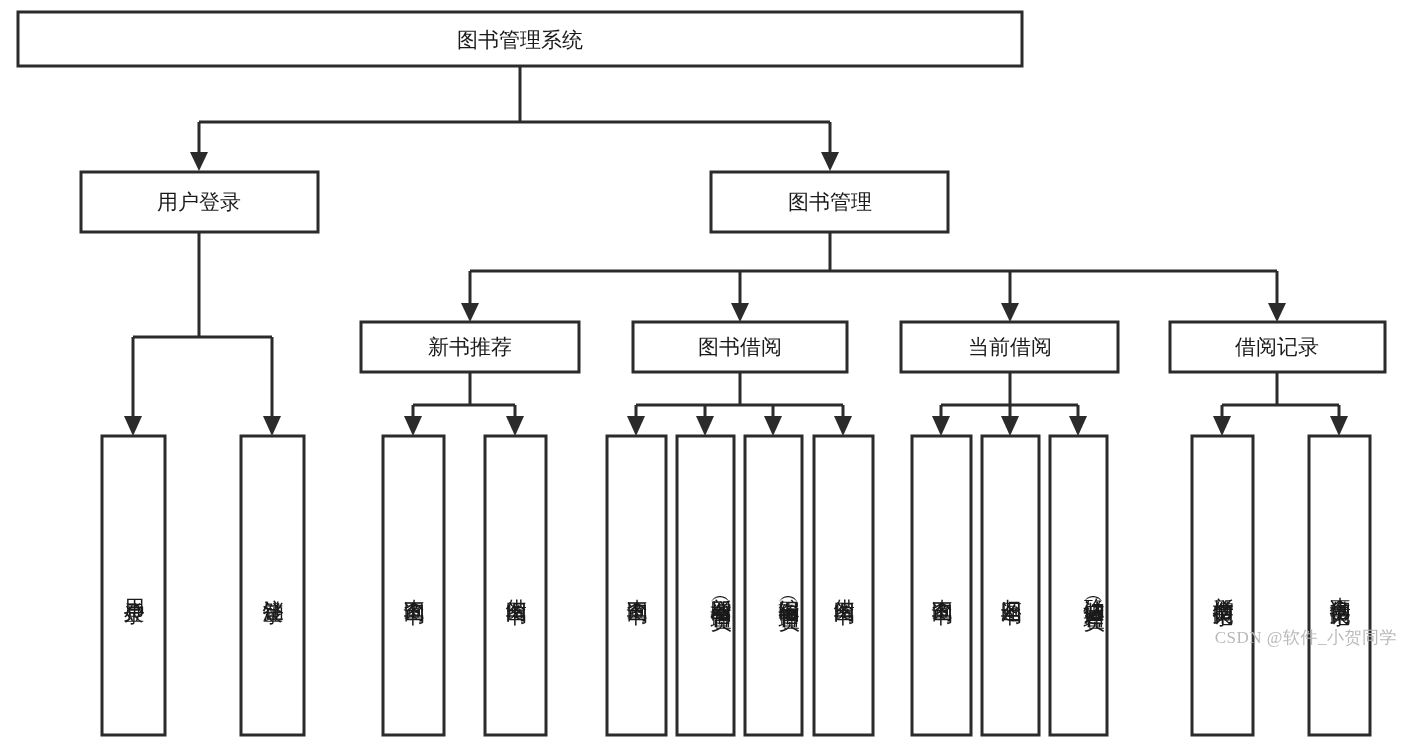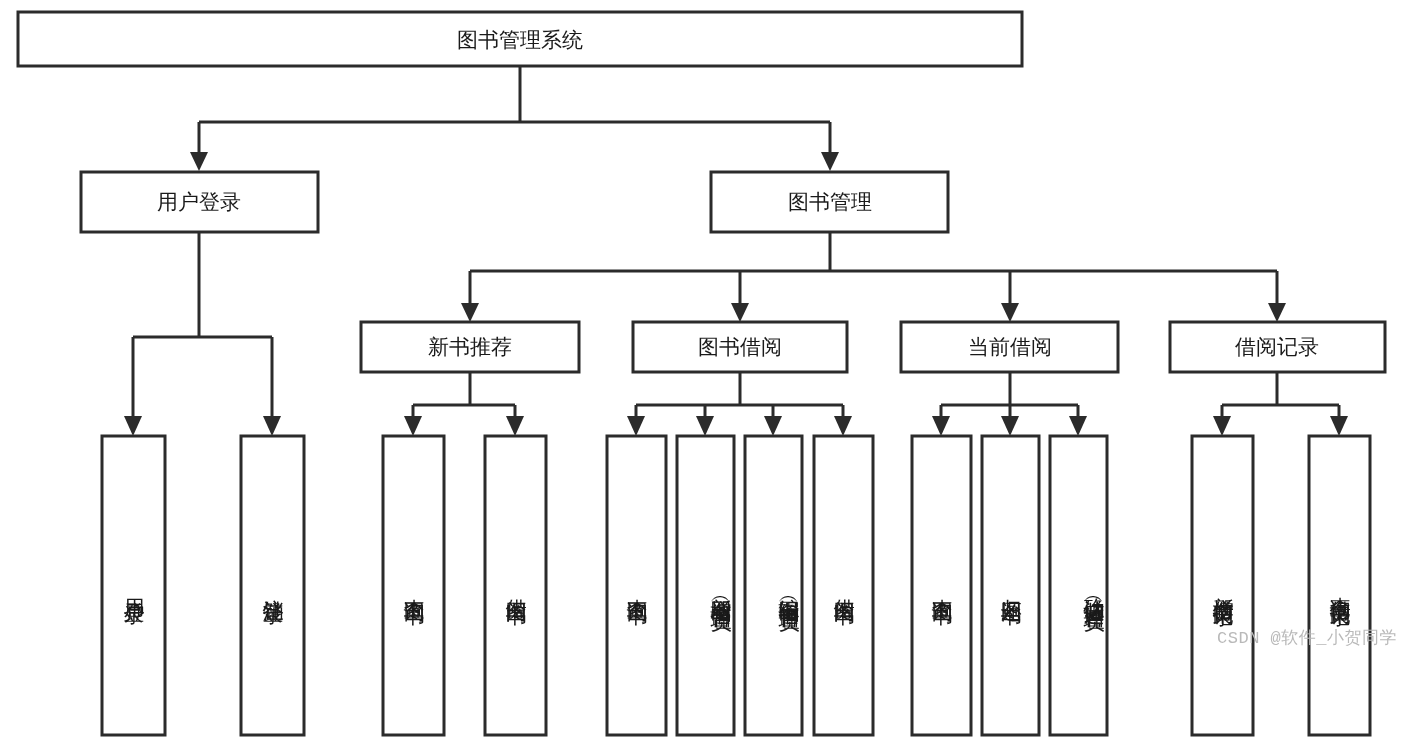--- a/index.html
+++ b/index.html
@@ -63,21 +63,21 @@
     justify-content: center;
     text-align: center;
     white-space: nowrap;
     pointer-events: none;
     user-select: none;
   }
   .watermark {
     position: absolute;
     right: 8px;
     bottom: 4px;
-    font-family: Liberation Mono, monospace;
+    font-family: Liberation Serif, serif;
     font-size: 17px;
     color: #b9b9b9;
     letter-spacing: 0.5px;
     white-space: nowrap;
   }
 </style>
 </head>
 <body>
 
 <div id="diagram-root">

